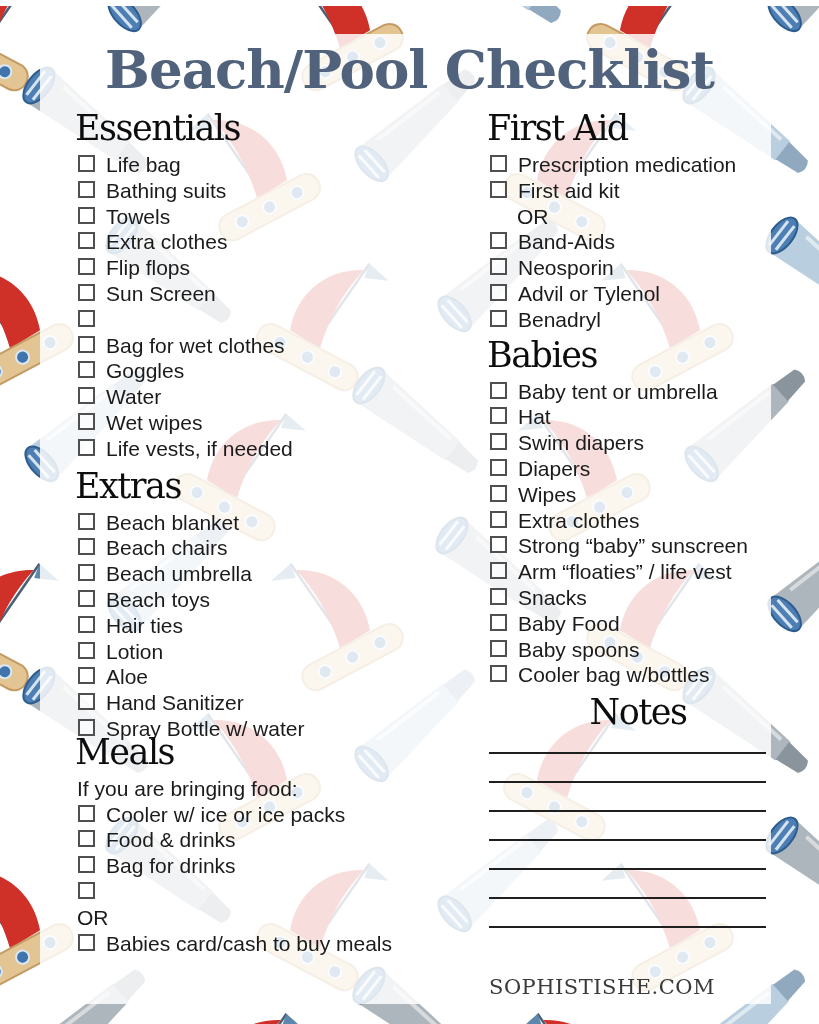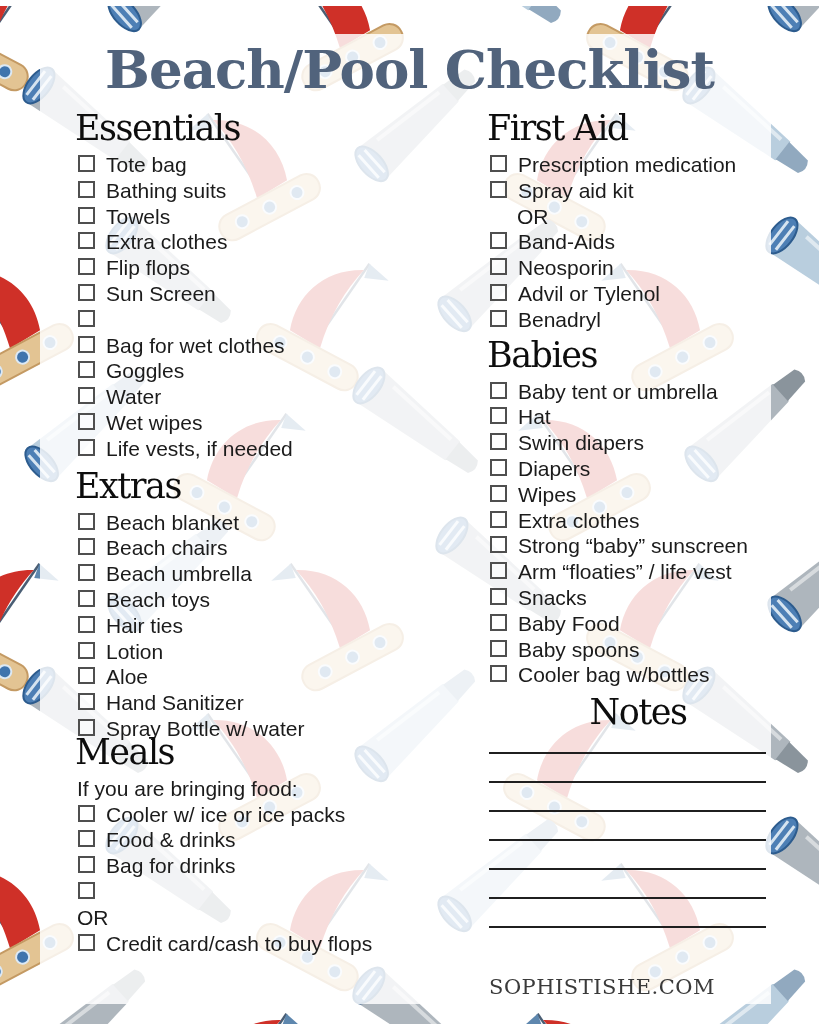--- a/index.html
+++ b/index.html
@@ -140,21 +140,21 @@
 
   <div class="overlay"></div>
 
   <h1 class="title">Beach/Pool Checklist</h1>
 
   <div class="col" id="col-left">
       <h2 class="heading">Essentials</h2>
       <div class="list">
         <div class="row">
           <span class="cb"></span>
-          <span>Tote bag</span>
+          <span>Life bag</span>
         </div>
         <div class="row">
           <span class="cb"></span>
           <span>Bathing suits</span>
         </div>
         <div class="row">
           <span class="cb"></span>
           <span>Towels</span>
         </div>
         <div class="row">
@@ -250,34 +250,34 @@
           <span>Bag for drinks</span>
         </div>
         <div class="row">
           <span class="cb"></span>
         </div>
         <div class="row">
           <span>OR</span>
         </div>
         <div class="row">
           <span class="cb"></span>
-          <span>Credit card/cash to buy flops</span>
+          <span>Babies card/cash to buy meals</span>
         </div>
       </div>
     </div>
   <div class="col" id="col-right">
       <h2 class="heading">First Aid</h2>
       <div class="list">
         <div class="row">
           <span class="cb"></span>
           <span>Prescription medication</span>
         </div>
         <div class="row">
           <span class="cb"></span>
-          <span>Spray aid kit</span>
+          <span>First aid kit</span>
         </div>
         <div class="row indent">
           <span>OR</span>
         </div>
         <div class="row">
           <span class="cb"></span>
           <span>Band-Aids</span>
         </div>
         <div class="row">
           <span class="cb"></span>

